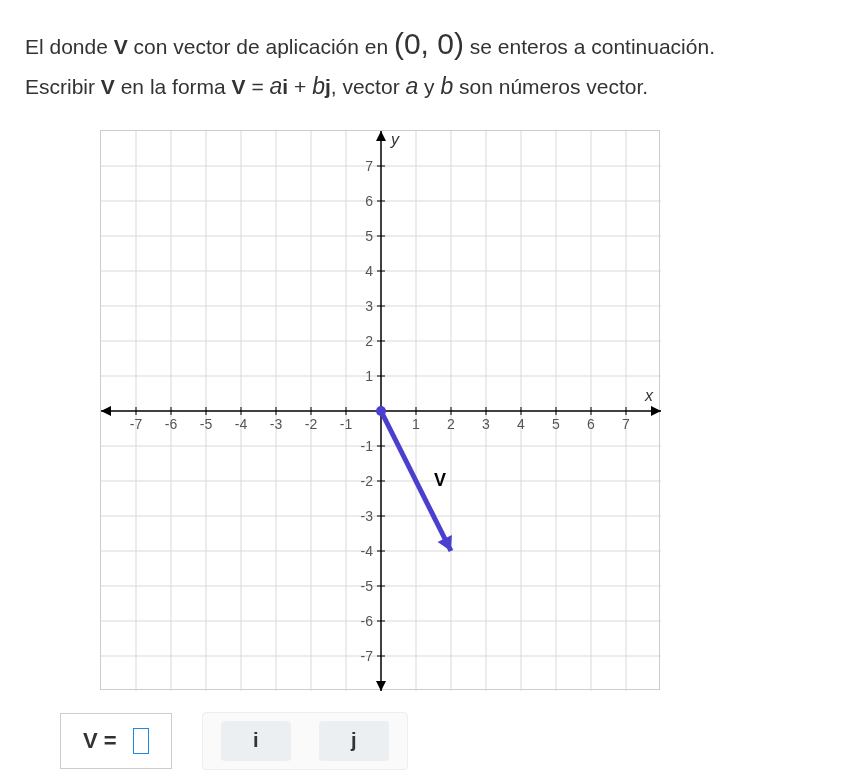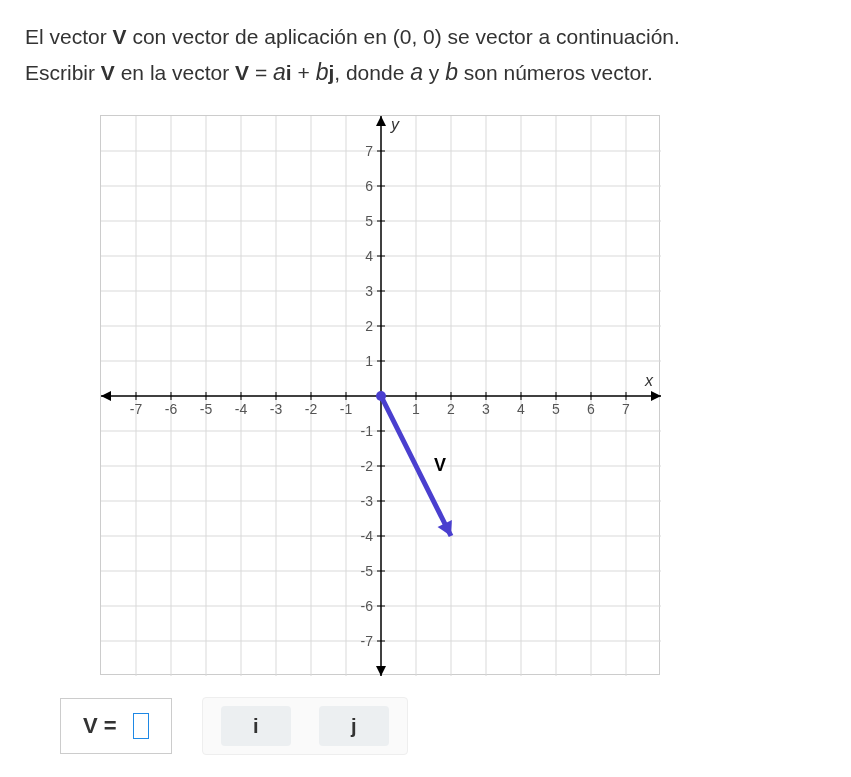--- a/index.html
+++ b/index.html
@@ -6,21 +6,21 @@
     body {
       font-family: -apple-system, Arial, sans-serif;
       width: 851px;
       height: 777px;
       padding: 20px 25px;
       background: #fff;
       color: #333;
     }
     .problem-text { font-size: 21px; line-height: 1.6; margin-bottom: 25px; }
     .problem-text .bold { font-weight: 700; }
-    .math-paren { font-size: 21px; }
+    .math-paren { font-size: 30px; }
     .math-it { font-style: italic; font-size: 23px; }
     .graph-wrap {
       width: 560px;
       height: 560px;
       border: 1px solid #ccc;
       margin-left: 75px;
       position: relative;
       background: #fff;
     }
     .answer-row { display: flex; align-items: center; gap: 30px; margin-top: 22px; margin-left: 35px; }
@@ -51,24 +51,24 @@
       font-weight: 700;
       font-size: 20px;
       cursor: pointer;
     }
   </style>
 </head>
 <body>
 
 <div class="problem-text">
   <div>
-    <span>El vector </span><span class="bold">V</span><span> con vector de aplicación en </span><span class="math-paren">(0,  0)</span><span> se vector a continuación.</span>
+    <span>El donde </span><span class="bold">V</span><span> con vector de aplicación en </span><span class="math-paren">(0,  0)</span><span> se enteros a continuación.</span>
   </div>
   <div>
-    <span>Escribir </span><span class="bold">V</span><span> en la vector </span><span class="bold">V</span><span> = </span><span class="math-it">a</span><span class="bold">i</span><span> + </span><span class="math-it">b</span><span class="bold">j</span><span>, donde </span><span class="math-it">a</span><span> y </span><span class="math-it">b</span><span> son números vector.</span>
+    <span>Escribir </span><span class="bold">V</span><span> en la forma </span><span class="bold">V</span><span> = </span><span class="math-it">a</span><span class="bold">i</span><span> + </span><span class="math-it">b</span><span class="bold">j</span><span>, vector </span><span class="math-it">a</span><span> y </span><span class="math-it">b</span><span> son números vector.</span>
   </div>
 </div>
 
 <div class="graph-wrap">
   <svg id="chart-svg" width="560" height="560">
       <line x1="35" y1="0" x2="35" y2="560" stroke="#d9d9d9" stroke-width="1"></line>
       <line x1="70" y1="0" x2="70" y2="560" stroke="#d9d9d9" stroke-width="1"></line>
       <line x1="105" y1="0" x2="105" y2="560" stroke="#d9d9d9" stroke-width="1"></line>
       <line x1="140" y1="0" x2="140" y2="560" stroke="#d9d9d9" stroke-width="1"></line>
       <line x1="175" y1="0" x2="175" y2="560" stroke="#d9d9d9" stroke-width="1"></line>

